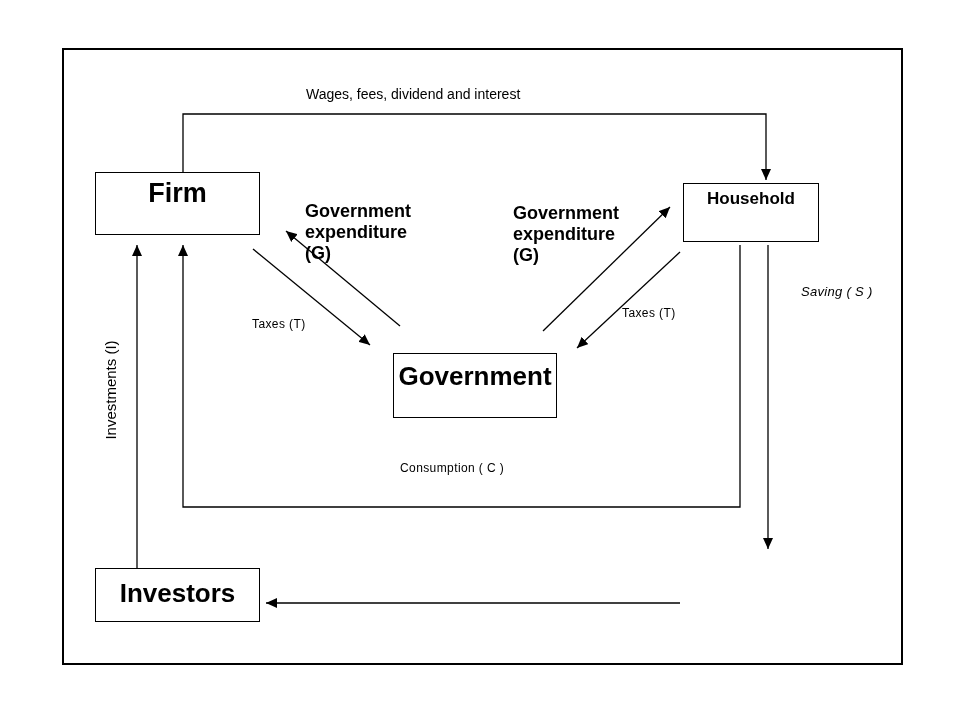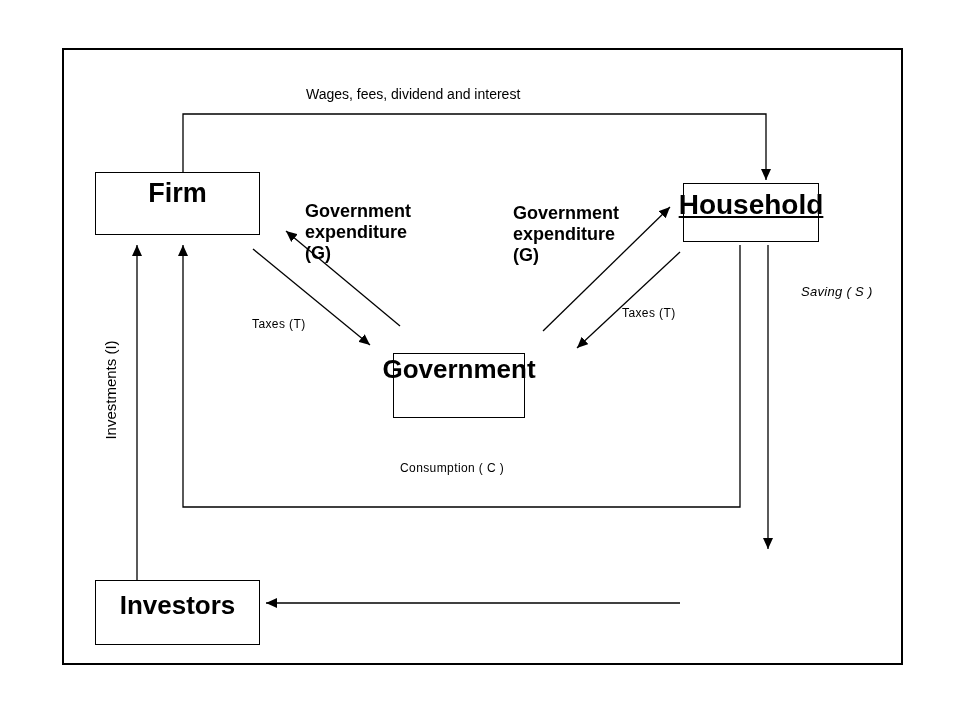--- a/index.html
+++ b/index.html
@@ -37,23 +37,23 @@
     border: 1.5px solid #000000;
     box-sizing: border-box;
     background: #ffffff;
     display: flex;
     justify-content: center;
     align-items: flex-start;
     text-align: center;
     font-weight: bold;
   }
   .node-firm       { left: 95px;  top: 172px; width: 165px; height: 63px; font-size: 27px; padding-top: 5px; }
-  .node-household  { left: 683px; top: 183px; width: 136px; height: 59px; font-size: 28px; padding-top: 5px; text-decoration: underline; }
-  .node-government { left: 393px; top: 353px; width: 132px; height: 65px; font-size: 26px; }
-  .node-investors  { left: 95px;  top: 580px; width: 165px; height: 65px; font-size: 26px; padding-top: 9px; }
+  .node-household  { left: 683px; top: 183px; width: 136px; height: 59px; font-size: 17px; padding-top: 5px; }
+  .node-government { left: 393px; top: 353px; width: 164px; height: 65px; font-size: 26px; padding-top: 7px; }
+  .node-investors  { left: 95px;  top: 568px; width: 165px; height: 54px; font-size: 26px; padding-top: 9px; }
   .node-financial  { left: 680px; top: 552px; width: 165px; height: 91px; font-size: 19px; line-height: 30px; padding-top: 9px; }
 
   .edge-label {
     position: absolute;
     white-space: nowrap;
   }
   .lbl-wages {
     left: 306px; top: 86px;
     font-size: 14px; font-weight: normal;
   }

